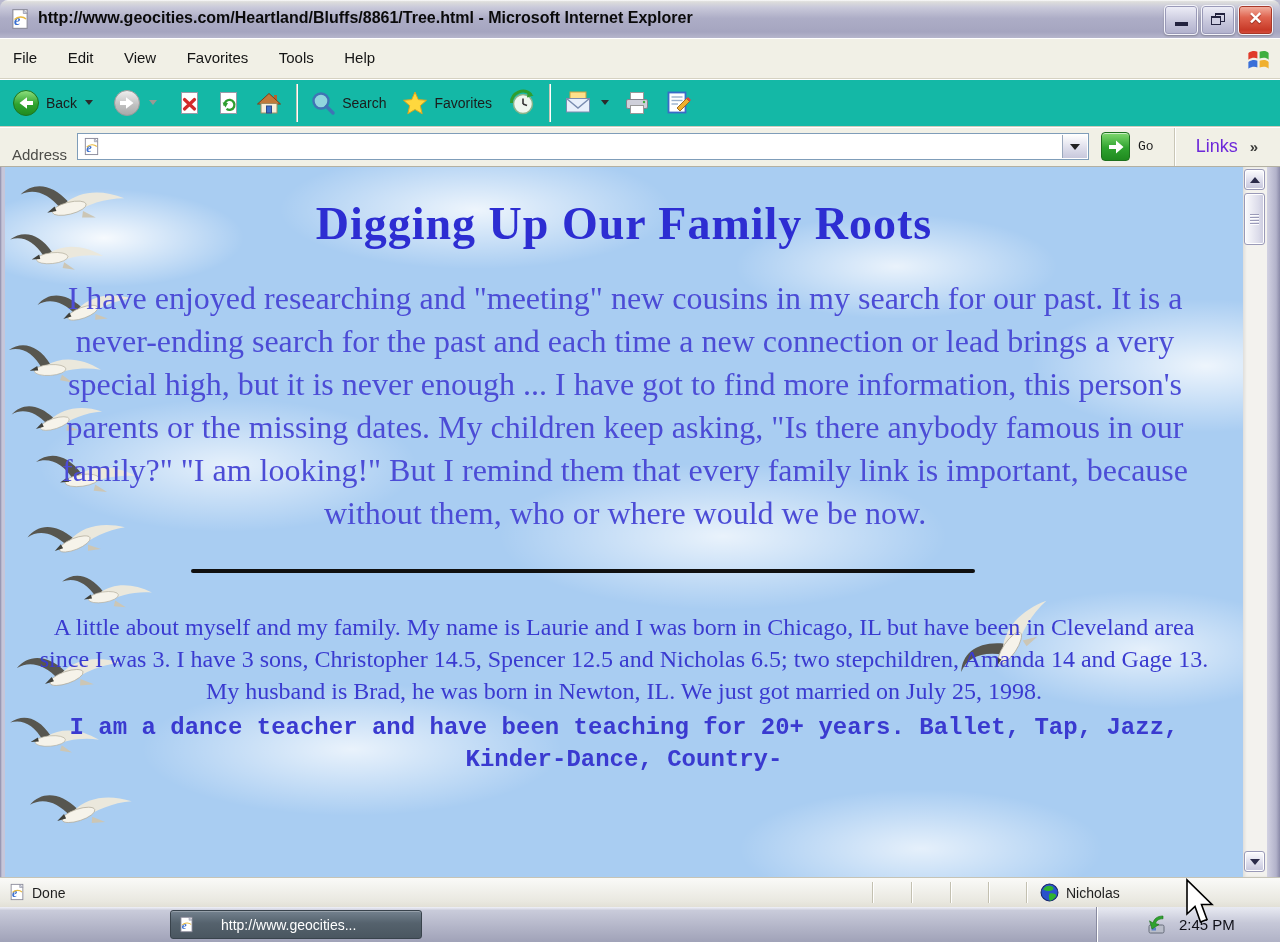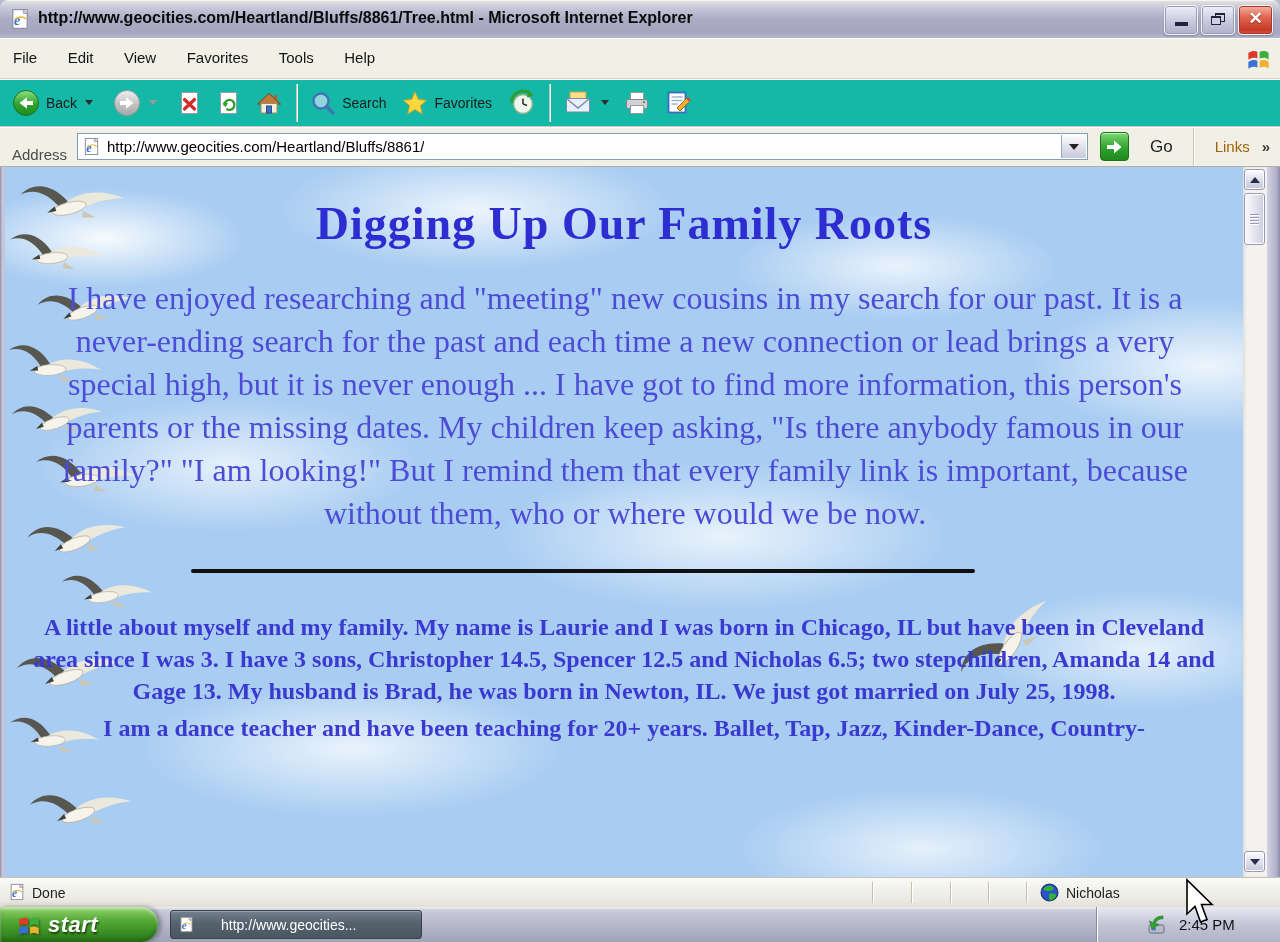--- a/index.html
+++ b/index.html
@@ -49,22 +49,22 @@
     display:flex;align-items:center;position:relative;box-sizing:border-box;}
   .addr-icon{margin-left:4px;width:19px;height:19px;flex:0 0 auto;}
   .addr-url{margin-left:6px;font-size:15px;color:#000;white-space:nowrap;overflow:hidden;}
   .addr-dd{position:absolute;right:1px;top:1px;width:24px;height:23px;
     background:linear-gradient(180deg,#fefefe,#dcdcea 60%,#c8c8dc);border-left:1px solid #9aa8bd;
     display:flex;align-items:center;justify-content:center;}
   .tri-down{width:0;height:0;border-left:5px solid transparent;border-right:5px solid transparent;border-top:6px solid #222;}
   .go-btn{margin-left:12px;width:27px;height:27px;border-radius:4px;border:1px solid #1d701d;
     background:linear-gradient(180deg,#7fd86f,#2fa32f 55%,#1f8a1f);display:flex;align-items:center;justify-content:center;
     box-shadow:inset 0 1px 0 rgba(255,255,255,.6);}
-  .go-label{margin-left:21px;font-size:17px;color:#1c1c1c;}
-  .links-label{margin-left:14px;font-size:15px;color:#a16207;}
+  .go-label{margin-left:8px;font-size:13px;color:#1c1c1c;font-family:Liberation Mono, monospace;}
+  .links-label{margin-left:14px;font-size:18px;color:#6d28d9;}
   .links-chevron{margin-left:12px;margin-right:10px;font-size:15px;font-weight:bold;color:#3c3c3a;}
   
   .content-frame{position:absolute;left:0;top:167px;width:1280px;height:710px;background:#c2c2d6;}
   .frame-left{position:absolute;left:0;top:0;width:5px;height:710px;background:linear-gradient(90deg,#8a8aa8,#c6c6da 40%);}
   .frame-right{position:absolute;left:1267px;top:0;width:13px;height:710px;background:linear-gradient(90deg,#d2d2e2,#b2b2ca 70%,#8a8aa8);}
   .page{position:absolute;left:5px;top:0;width:1238px;height:710px;overflow:hidden;
     background-color:#a9cdf2;
     background-image:
       radial-gradient(ellipse 200px 70px at 8% 10%,rgba(255,255,255,.9),rgba(255,255,255,0) 70%),
       radial-gradient(ellipse 280px 85px at 38% 6%,rgba(255,255,255,.8),rgba(255,255,255,0) 70%),
@@ -74,21 +74,21 @@
       radial-gradient(ellipse 320px 105px at 58% 52%,rgba(255,255,255,.75),rgba(255,255,255,0) 70%),
       radial-gradient(ellipse 230px 85px at 92% 68%,rgba(255,255,255,.7),rgba(255,255,255,0) 70%),
       radial-gradient(ellipse 300px 95px at 28% 82%,rgba(255,255,255,.75),rgba(255,255,255,0) 70%),
       radial-gradient(ellipse 260px 85px at 74% 96%,rgba(255,255,255,.7),rgba(255,255,255,0) 70%);}
   .page-text{position:relative;z-index:2;}
   .page h1{margin:30px 10px 0;text-align:center;font-family:"Liberation Serif",serif;font-weight:bold;
     font-size:46px;letter-spacing:1px;}
   .intro{margin:27px 28px 0 30px;text-align:center;font-family:"Liberation Serif",serif;
     font-size:32px;line-height:43px;}
   .rule{margin:34px 0 0 186px;width:784px;height:4px;background:#101010;border-radius:2px;}
-  .about{margin:38px 26px 0;text-align:center;font-family:"Liberation Serif",serif;font-weight:bold;
+  .about{margin:38px 26px 0;text-align:center;font-family:"Liberation Serif",serif;font-weight:normal;
     font-size:24px;line-height:32px;}
   .teaching{margin:5px 26px 0;text-align:center;font-family:"Liberation Serif",serif;font-weight:bold;
     font-size:24px;line-height:32px;}
   .gull{position:absolute;z-index:1;}
   
   .scrollbar{position:absolute;left:1243px;top:0;width:24px;height:710px;background:#f3f2ee;
     box-shadow:inset 2px 0 3px rgba(0,0,0,.08);}
   .sb-btn{position:absolute;left:1px;width:21px;height:21px;border:1px solid #9a9ab8;border-radius:3px;
     background:linear-gradient(180deg,#fdfdfe,#dadaea 60%,#c6c6dc);box-shadow:inset 0 0 0 1px #fff;
     display:flex;align-items:center;justify-content:center;box-sizing:border-box;}
@@ -287,21 +287,20 @@
       </svg>
     </div>
   </div>
 
   <div class="addressbar">
     <span class="addr-label">Address</span>
     <div class="addr-input">
       <svg class="addr-icon" viewBox="0 0 20 20">
           <use href="#ie-page"></use>
         </svg>
-      <span class="addr-url">http://www.geocities.com/Heartland/Bluffs/8861/</span>
       <div class="addr-dd">
           <div class="tri-down"></div>
         </div>
     </div>
     <div class="go-btn">
       <svg width="18" height="16" viewBox="0 0 18 16">
         <path d="M2,6 L9,6 L9,1.5 L16.5,8 L9,14.5 L9,10 L2,10 Z" fill="#fff"></path>
       </svg>
     </div>
     <span class="go-label">Go</span>
@@ -347,21 +346,21 @@
           <use href="#gull"></use>
         </svg>
       <svg class="gull" style="left:946px;top:442px;width:118px;height:70px;transform:rotate(-42deg);" viewBox="0 0 120 60">
           <use href="#gull"></use>
         </svg>
       <div class="page-text">
         <h1 style="color:#2d2dd2;">Digging Up Our Family Roots</h1>
         <p class="intro" style="color:#4c4cd6;">I have enjoyed researching and "meeting" new cousins in my search for our past. It is a never-ending search for the past and each time a new connection or lead brings a very special high, but it is never enough ... I have got to find more information, this person's parents or the missing dates. My children keep asking, "Is there anybody famous in our family?" "I am looking!" But I remind them that every family link is important, because without them, who or where would we be now.</p>
         <div class="rule"></div>
         <p class="about" style="color:#3a3ad0;">A little about myself and my family. My name is Laurie and I was born in Chicago, IL but have been in Cleveland area since I was 3. I have 3 sons, Christopher 14.5, Spencer 12.5 and Nicholas 6.5; two stepchildren, Amanda 14 and Gage 13. My husband is Brad, he was born in Newton, IL. We just got married on July 25, 1998.</p>
-        <p class="teaching" style="color:#3a3ad0;">I am a dance teacher and have been teaching for 20+ years. Ballet, Tap, Jazz, Kinder-Dance, Country-</p>
+        <p class="teaching" style="color:#3a3ad0;font-family:Liberation Mono, monospace;">I am a dance teacher and have been teaching for 20+ years. Ballet, Tap, Jazz, Kinder-Dance, Country-</p>
       </div>
     </div>
     <div class="scrollbar">
       <div class="sb-btn sb-up">
           <div class="tri-up"></div>
         </div>
       <div class="sb-thumb"></div>
       <div class="sb-btn sb-down">
           <div class="tri-dn"></div>
         </div>
@@ -381,26 +380,20 @@
     <div class="sb-div" style="left:1026px;"></div>
     <svg class="globe-icon" viewBox="0 0 18 18">
       <circle cx="9" cy="9" r="8" fill="#2a52cc" stroke="#15246a"></circle>
       <path d="M3,6 C5,2.8 8.5,2 11.5,3.2 C13.5,4.2 13.2,6.2 10.8,7 C7.8,7.8 4.8,7.8 3,6 Z" fill="#2fb32f"></path>
       <path d="M9,10 C12,9 15.5,10 15.3,12 C14.3,14.4 12,16.5 9.2,16.8 C8.2,14.6 8.2,12 9,10 Z" fill="#2fb32f"></path>
     </svg>
     <span class="zone-text">Nicholas</span>
   </div>
 
   <div class="taskbar">
-    <div class="start-btn">
-      <svg class="start-flag" viewBox="0 0 24 24">
-          <use href="#winflag"></use>
-        </svg>
-      <span class="start-text">start</span>
-    </div>
     <div class="task-btn">
       <svg class="task-icon" viewBox="0 0 20 20">
           <use href="#ie-page"></use>
         </svg>
       <span class="task-text">http://www.geocities...</span>
     </div>
     <div class="tray">
       <svg class="tray-icon" viewBox="0 0 22 22">
         <rect x="4" y="11" width="15" height="8" rx="1.5" fill="#b9bdc9" stroke="#666c7a"></rect>
         <rect x="6.5" y="13.5" width="4.5" height="3" fill="#5a80c8"></rect>

